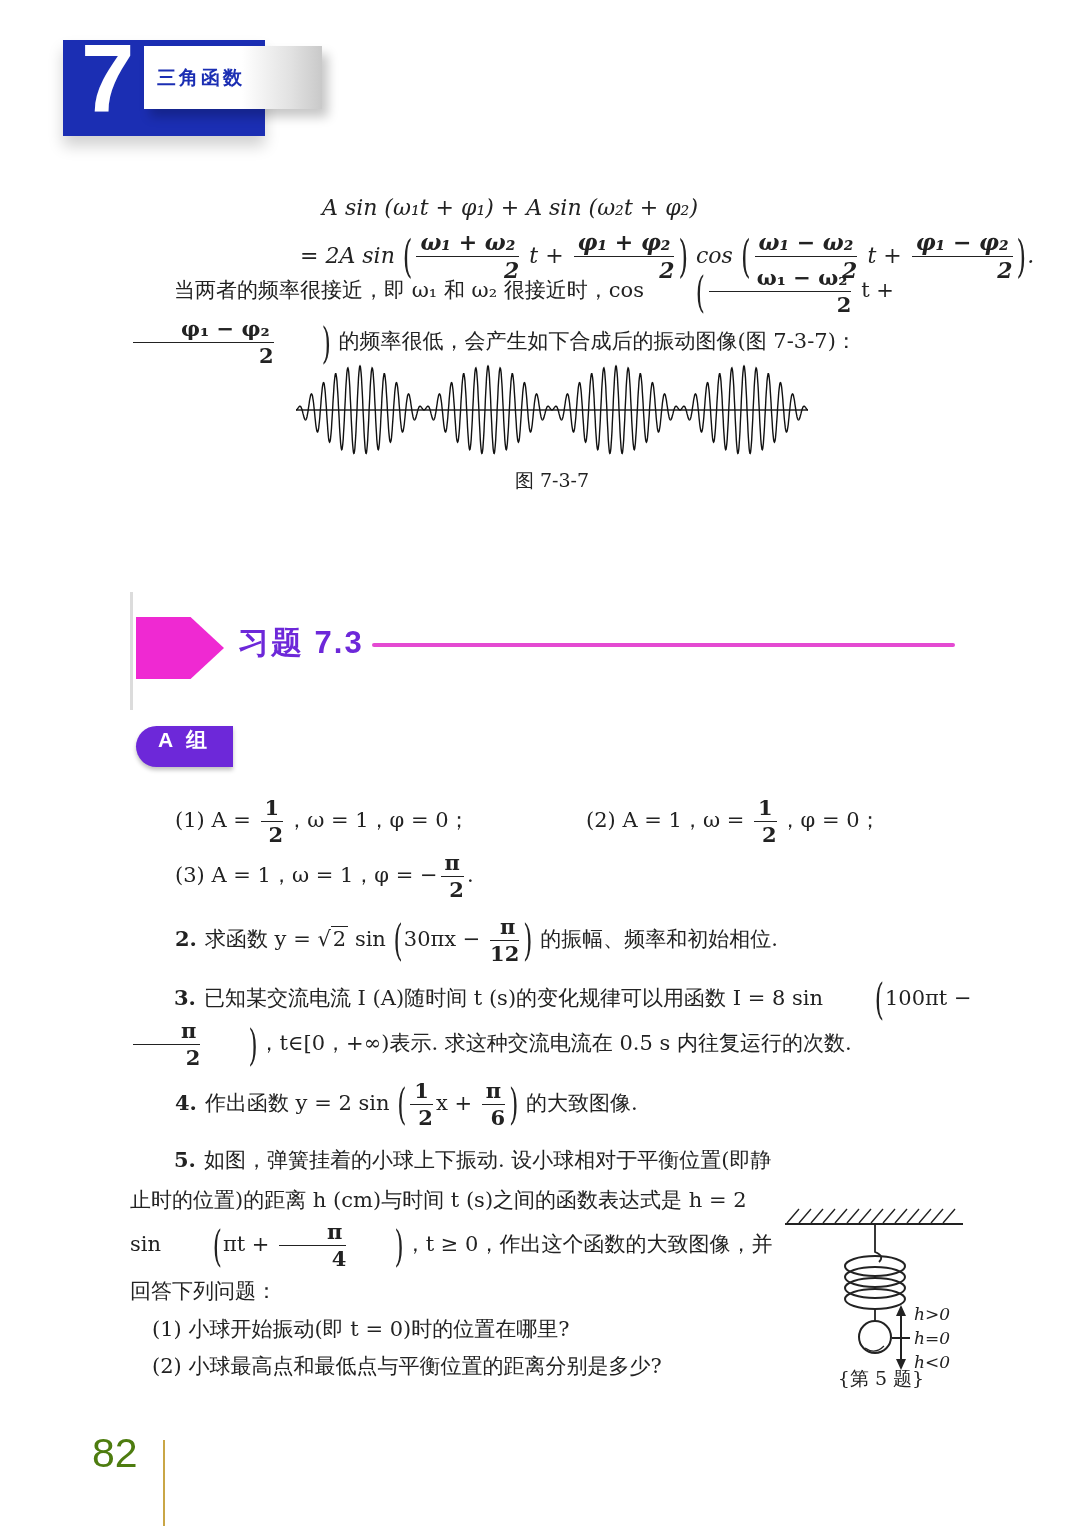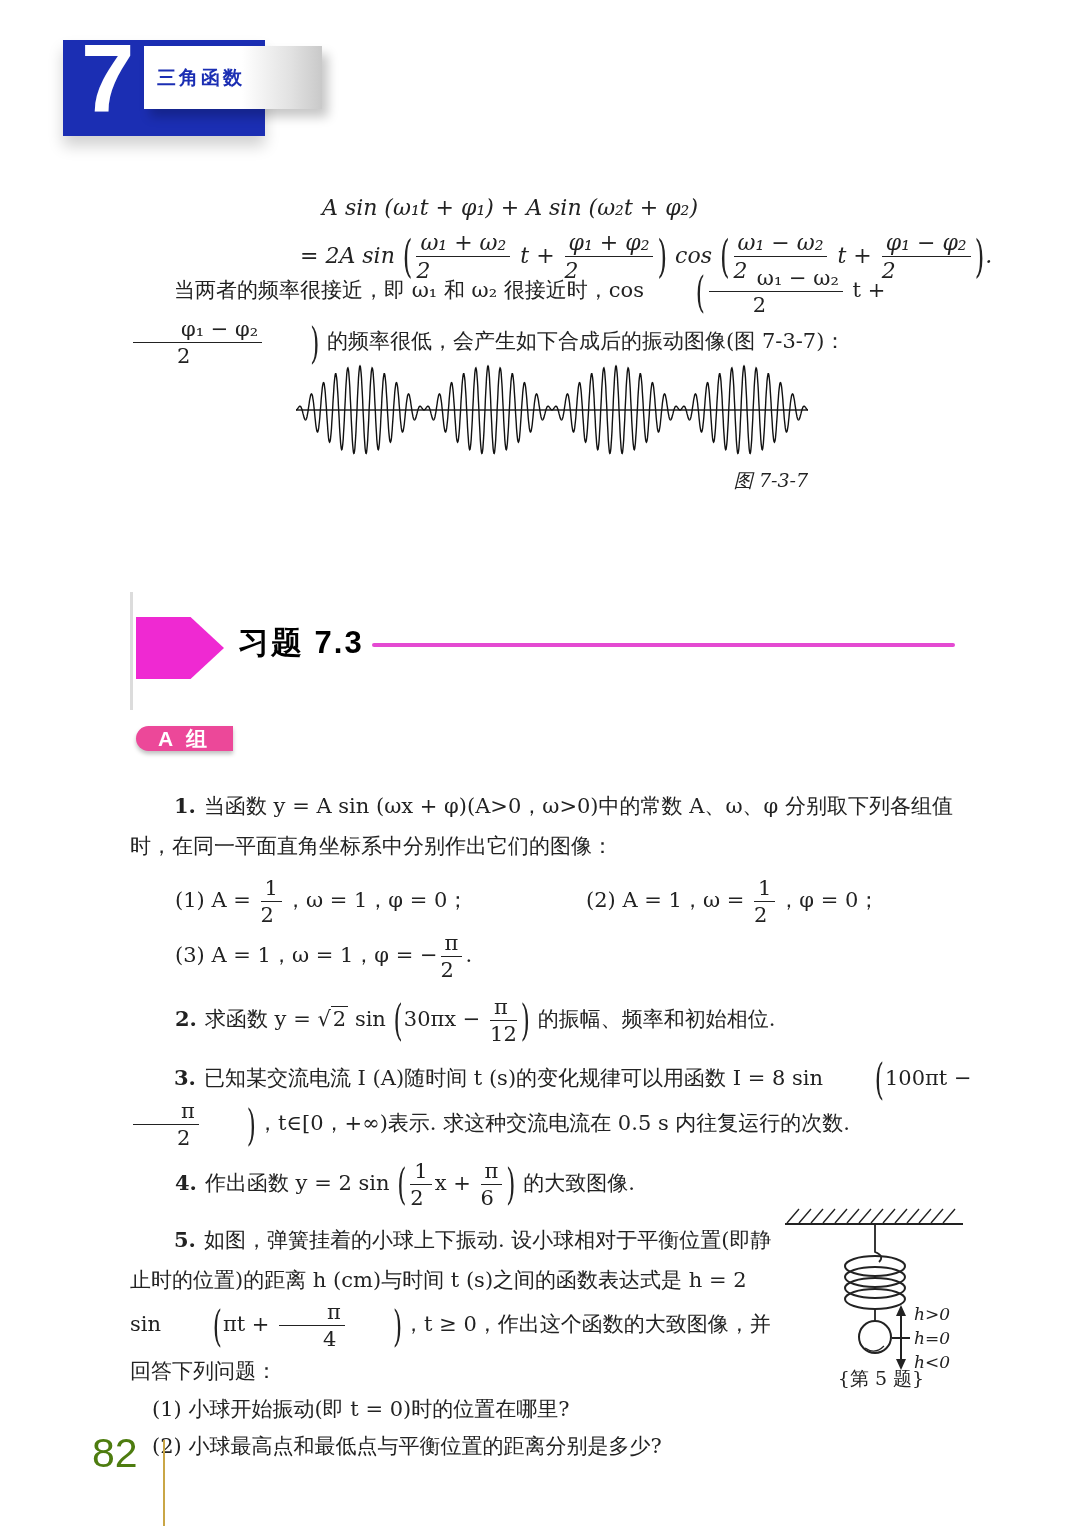--- a/index.html
+++ b/index.html
@@ -11,43 +11,43 @@
   .chapter-num{position:absolute;left:18px;top:-14px;color:#fff;font-size:96px;font-weight:bold;
                font-family:"Liberation Sans",sans-serif;line-height:1.1;}
   .title-card{position:absolute;left:144px;top:46px;width:178px;height:63px;z-index:2;
               background:linear-gradient(90deg,#ffffff 0%,#ffffff 55%,#e2e2e2 82%,#c9c9c9 100%);
               box-shadow:6px 8px 10px rgba(0,0,0,0.22);display:flex;align-items:center;}
   .title-card span{color:#1b2eb3;font-weight:bold;font-size:19px;letter-spacing:3px;
                    font-family:"Liberation Sans",sans-serif;padding-left:13px;}
   
   .mathline{font-size:22px;font-style:italic;margin-top:32px;}
   .mt{white-space:pre-wrap;}
-  .frac{display:inline-block;text-align:left;vertical-align:middle;margin:0 3px;line-height:1.15;}
+  .frac{display:inline-block;text-align:right;vertical-align:middle;margin:0 3px;line-height:1.15;font-weight:bold;}
   .frac .fn{display:block;padding:0 4px 1px;border-bottom:1.5px solid #222;}
   .frac .fd{display:block;padding-top:1px;}
   .bigp{display:inline-block;transform:scaleY(1.85);vertical-align:middle;font-size:1.12em;
         font-weight:300;padding:0 1px;font-style:normal;}
   .sqrt{white-space:nowrap;}
   .sqrt .sq-bar{border-top:1.5px solid #222;padding:0 2px;}
   
   .para{position:absolute;left:130px;width:846px;font-size:21px;line-height:40px;text-indent:44px;}
   .f1{position:absolute;left:322px;top:163px;}
   .f2{position:absolute;left:300px;top:198px;}
   
   .wave-wrap{position:absolute;left:296px;top:360px;width:512px;height:104px;}
-  .wave-caption{position:absolute;left:296px;top:468px;width:512px;text-align:right;font-size:19px;font-style:italic;}
+  .wave-caption{position:absolute;left:296px;top:468px;width:512px;text-align:center;font-size:19px;}
   
   .sec-bar{position:absolute;left:130px;top:592px;width:3px;height:118px;background:#dcdcdc;}
   .sec-arrow{position:absolute;left:136px;top:617px;width:88px;height:62px;background:#ef29d2;
              clip-path:polygon(0 0,62% 0,100% 50%,62% 100%,0 100%);}
-  .sec-title{position:absolute;left:238px;top:622px;font-size:31px;font-weight:bold;color:#000000;
+  .sec-title{position:absolute;left:238px;top:622px;font-size:31px;font-weight:bold;color:#6d28d9;
              font-family:"Liberation Sans",sans-serif;letter-spacing:2px;}
   .sec-line{position:absolute;left:372px;top:643px;width:583px;height:4px;background:#e44ad2;border-radius:2px;}
-  .group-badge{position:absolute;left:136px;top:726px;width:97px;height:25px;background:#ec4899;
-               border-radius:22px 0 0 22px;display:flex;align-items:center;justify-content:center;
+  .group-badge{position:absolute;left:136px;top:726px;width:97px;height:41px;background:#6d28d9;
+               border-radius:22px 0 0 22px;display:flex;align-items:flex-start;justify-content:center;
                color:#fff;font-weight:bold;font-size:21px;font-family:"Liberation Sans",sans-serif;
                letter-spacing:4px;box-shadow:0 3px 4px rgba(0,0,0,0.25);}
   
   .problems{position:absolute;left:130px;top:786px;width:846px;font-size:21px;line-height:40px;}
   .pnum{font-weight:bold;margin-right:8px;}
   .prob-para{text-indent:44px;}
   .items-row{display:flex;margin:10px 0 0 45px;}
   .items-row .it1{width:411px;}
   .item3{margin:4px 0 0 45px;}
   .p-ind{margin-left:45px;}
@@ -91,23 +91,20 @@
   <div class="sec-bar"></div>
   <div class="sec-arrow"></div>
   <div class="sec-title">习题 7.3</div>
   <div class="sec-line"></div>
   <div class="group-badge">
     <span>A 组</span>
   </div>
 
   <div class="problems">
 
-    <div class="prob-para">
-      <span class="pnum">1.</span><span><span class="mt">当函数 y = A sin (ωx + φ)(A&gt;0，ω&gt;0)中的常数 A、ω、φ 分别取下列各组值时，在同一平面直角坐标系中分别作出它们的图像：</span></span>
-    </div>
     <div class="items-row">
       <div class="it1"><span class="mt">(1) A = </span><span class="frac"><span class="fn">1</span><span class="fd">2</span></span><span class="mt">，ω = 1，φ = 0；</span></div>
       <div><span class="mt">(2) A = 1，ω = </span><span class="frac"><span class="fn">1</span><span class="fd">2</span></span><span class="mt">，φ = 0；</span></div>
     </div>
     <div class="item3"><span class="mt">(3) A = 1，ω = 1，φ = −</span><span class="frac"><span class="fn">π</span><span class="fd">2</span></span><span class="mt">.</span></div>
 
     <div class="p-ind mt12">
       <span class="pnum">2.</span><span><span class="mt">求函数 y = </span><span class="sqrt"><span>√</span><span class="sq-bar">2</span></span><span class="mt"> sin </span><span class="bigp">(</span><span class="mt">30πx − </span><span class="frac"><span class="fn">π</span><span class="fd">12</span></span><span class="bigp">)</span><span class="mt"> 的振幅、频率和初始相位.</span></span>
     </div>
 

